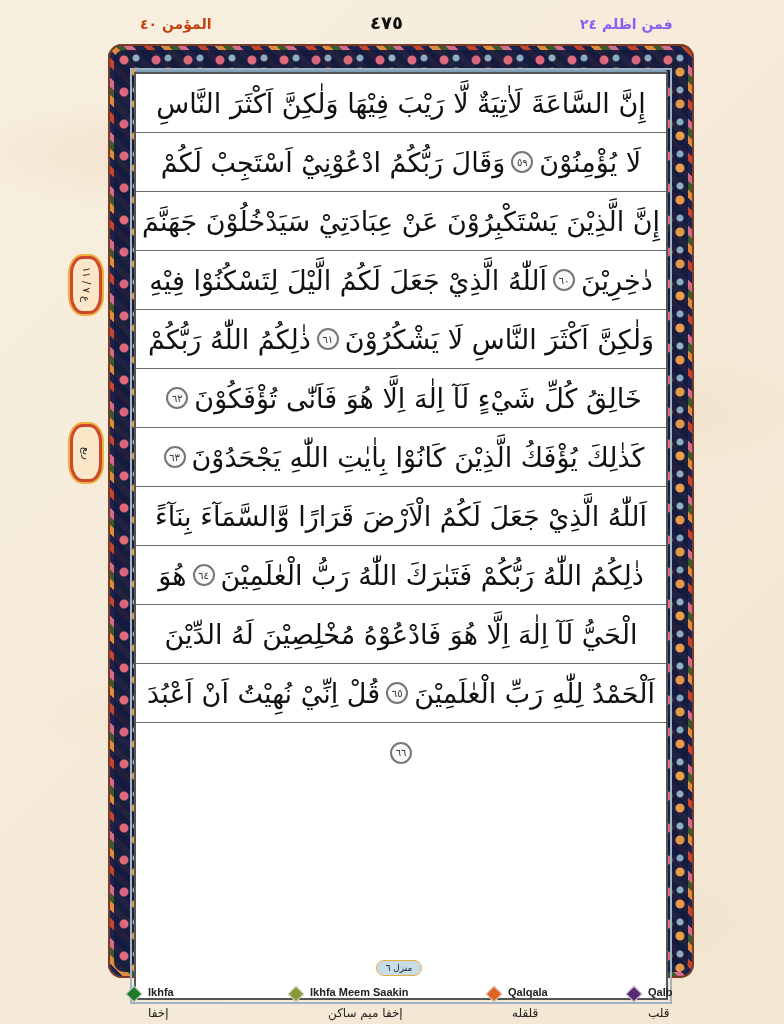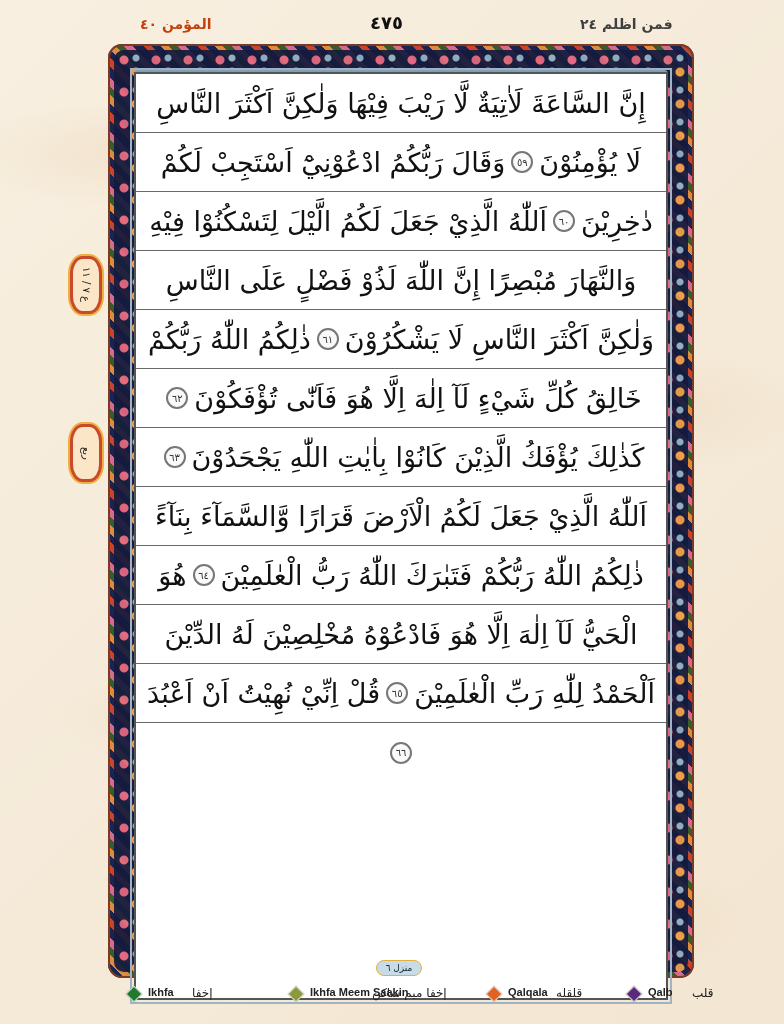--- a/index.html
+++ b/index.html
@@ -15,21 +15,21 @@
         linear-gradient(135deg, #f8efe0, #f3e6d2);
       font-family: "DejaVu Sans", sans-serif;
     }
 
     
     .header {
       position: absolute; top: 16px; left: 0; width: 784px; height: 24px;
     }
     .header .hdr-left  { position: absolute; left: 140px; top: 0; font-size: 14px; color: #c2410c; direction: rtl; font-weight: bold; }
     .header .hdr-center{ position: absolute; left: 370px; top: -4px; font-size: 18px; color: #111; font-weight: bold; }
-    .header .hdr-right { position: absolute; left: 580px; top: 0; font-size: 14px; color: #404040; direction: rtl; font-weight: bold; }
+    .header .hdr-right { position: absolute; left: 580px; top: 0; font-size: 14px; color: #8b5cf6; direction: rtl; font-weight: bold; }
 
     
     .frame {
       position: absolute; left: 108px; top: 44px; width: 586px; height: 934px;
       border-radius: 14px;
       background:
         repeating-linear-gradient(45deg, #c8442c 0 6px, #1b2450 6px 12px, #e08a3c 12px 18px, #3a5c2c 18px 24px, #d66a8a 24px 30px, #1b2450 30px 38px);
       box-shadow: 0 0 0 2px #7a3b24 inset;
     }
     .frame::before {
@@ -103,21 +103,21 @@
     .legend-item { position: absolute; top: 0; }
     .legend-item .diamond {
       position: absolute; left: 0; top: 2px; width: 12px; height: 12px;
       transform: rotate(45deg); border: 1.5px solid #ddd;
     }
     .legend-item .en {
       position: absolute; left: 20px; top: 0; font-family: "Liberation Sans", sans-serif;
       font-size: 11px; font-weight: bold; color: #222; white-space: nowrap;
     }
     .legend-item .ar {
-      position: absolute; left: 20px; top: 0; font-size: 12px; color: #222; direction: rtl; white-space: nowrap; margin-left: 44px;
+      position: absolute; left: 20px; top: 20px; font-size: 12px; color: #222; direction: rtl; white-space: nowrap;
     }
   </style>
 </head>
 <body>
 
 <div class="header">
   <span class="hdr-left">المؤمن ٤٠</span>
   <span class="hdr-center">٤٧٥</span>
   <span class="hdr-right">فمن اظلم ٢٤</span>
 </div>
@@ -136,26 +136,26 @@
 <div class="panel">
   <div class="line">
     <span>إِنَّ السَّاعَةَ لَاٰتِيَةٌ لَّا رَيْبَ فِيْهَا وَلٰكِنَّ اَكْثَرَ النَّاسِ</span>
   </div>
   <div class="line">
     <span>لَا يُؤْمِنُوْنَ</span>
     <span class="ayah-mark">٥٩</span>
     <span>وَقَالَ رَبُّكُمُ ادْعُوْنِيْٓ اَسْتَجِبْ لَكُمْ</span>
   </div>
   <div class="line">
+    <span>إِنَّ الَّذِيْنَ يَسْتَكْبِرُوْنَ عَنْ عِبَادَتِيْ سَيَدْخُلُوْنَ جَهَنَّمَ</span>
+  </div>
+  <div class="line">
     <span>دٰخِرِيْنَ</span>
     <span class="ayah-mark">٦٠</span>
     <span>اَللّٰهُ الَّذِيْ جَعَلَ لَكُمُ الَّيْلَ لِتَسْكُنُوْا فِيْهِ</span>
-  </div>
-  <div class="line">
-    <span>وَالنَّهَارَ مُبْصِرًا إِنَّ اللّٰهَ لَذُوْ فَضْلٍ عَلَى النَّاسِ</span>
   </div>
   <div class="line">
     <span>وَلٰكِنَّ اَكْثَرَ النَّاسِ لَا يَشْكُرُوْنَ</span>
     <span class="ayah-mark">٦١</span>
     <span>ذٰلِكُمُ اللّٰهُ رَبُّكُمْ</span>
   </div>
   <div class="line">
     <span>خَالِقُ كُلِّ شَيْءٍ لَآ اِلٰهَ اِلَّا هُوَ فَاَنّٰى تُؤْفَكُوْنَ</span>
     <span class="ayah-mark">٦٢</span>
   </div>

